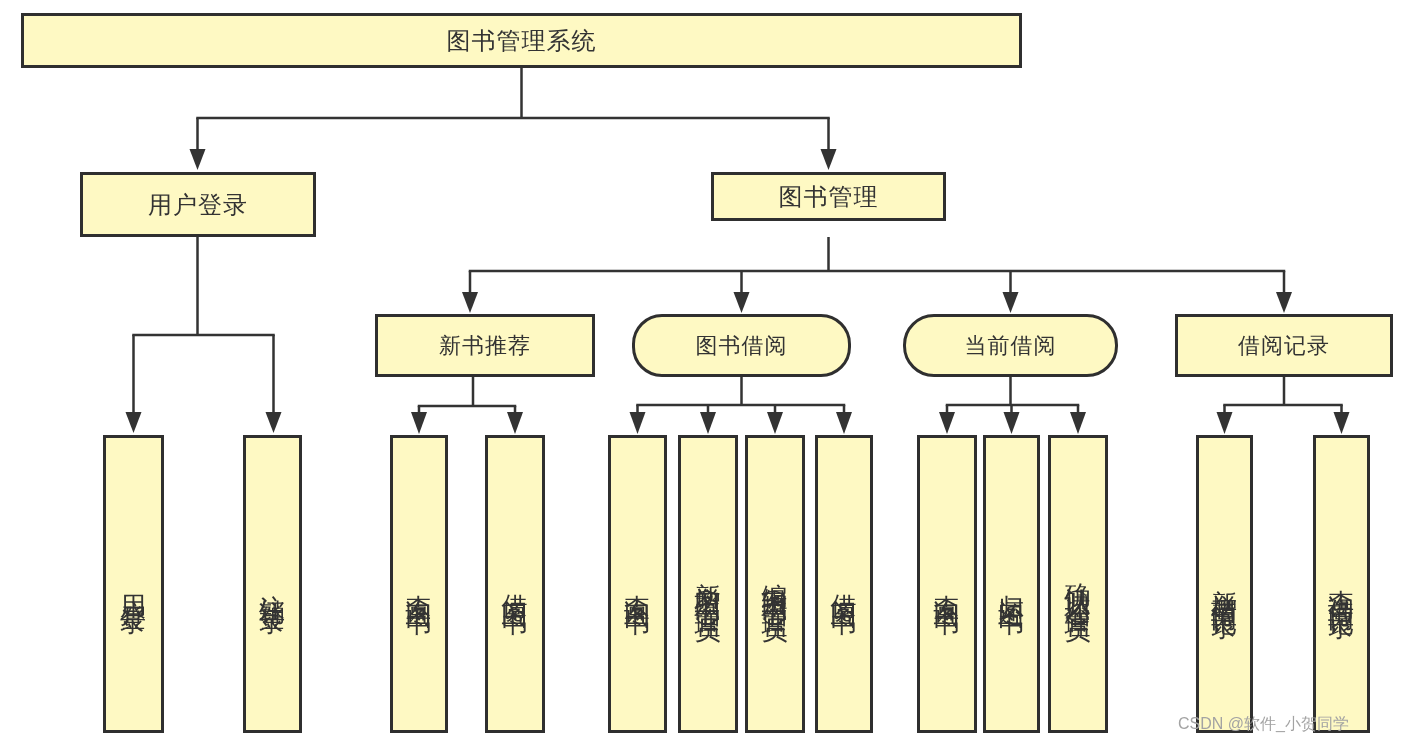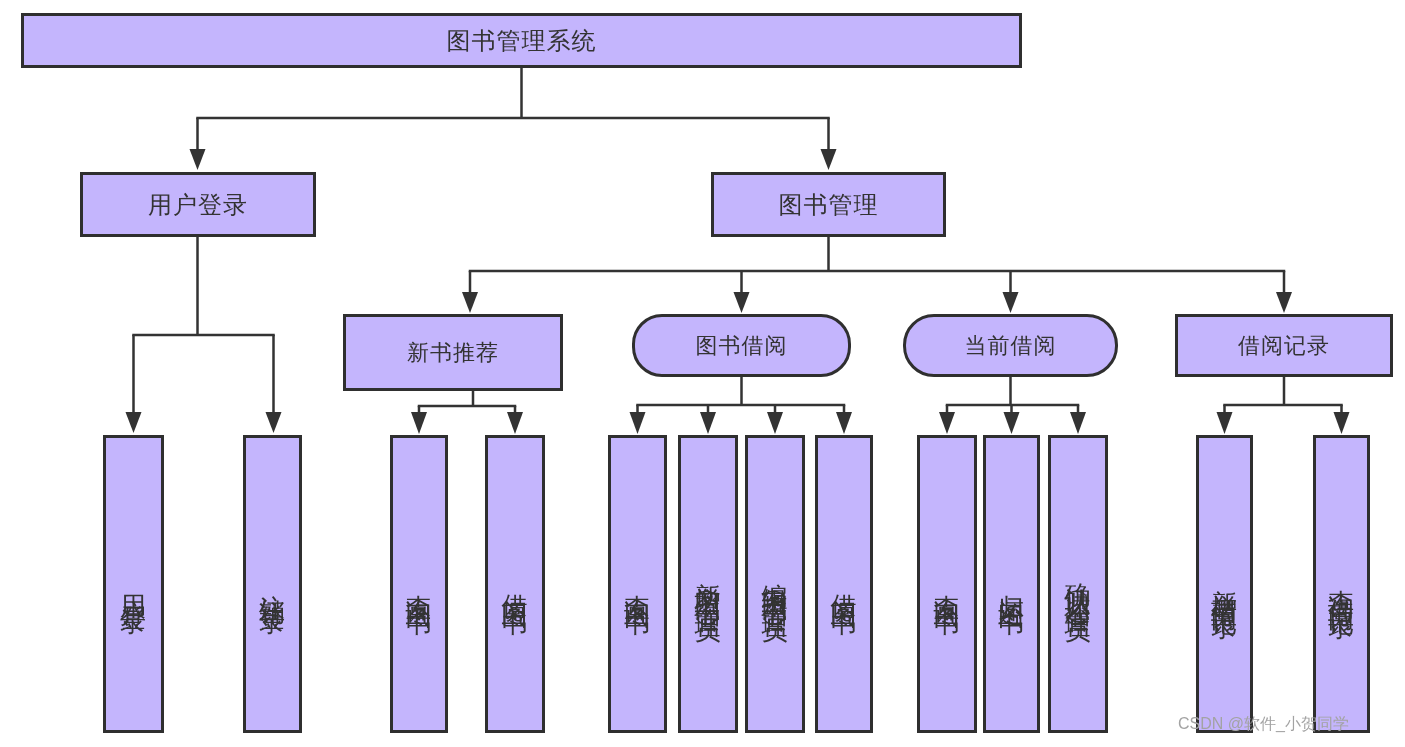--- a/index.html
+++ b/index.html
@@ -20,21 +20,21 @@
     left: 0;
     top: 0;
     width: 1405px;
     height: 747px;
     pointer-events: none;
   }
   .box {
     position: absolute;
     box-sizing: border-box;
     border: 3px solid #2f2f2f;
-    background: #c4b5fd;
+    background: #fef9c3;
     display: flex;
     align-items: center;
     justify-content: center;
     color: #333333;
   }
   .lvl-root { font-size: 24px; letter-spacing: 1px; }
   .lvl-1    { font-size: 24px; letter-spacing: 1px; }
   .lvl-2    { font-size: 22px; letter-spacing: 1px; }
   .leaf {
     writing-mode: vertical-rl;
@@ -114,23 +114,23 @@
       <path d="M1284 377 V405 M1223.25 405 H1342.75"></path>
       <path d="M1224.5 405 V414 M1341.5 405 V414"></path>
       <polygon points="1216.5,412 1232.5,412 1224.5,434"></polygon>
       <polygon points="1333.5,412 1349.5,412 1341.5,434"></polygon>
     </g>
   </svg>
 
   <div class="box lvl-root" style="left:21px; top:13px; width:1001px; height:55px;">图书管理系统</div>
 
   <div class="box lvl-1" style="left:80px; top:172px; width:236px; height:65px;">用户登录</div>
-  <div class="box lvl-1" style="left:711px; top:172px; width:235px; height:65px;">图书管理</div>
+  <div class="box lvl-1" style="left:711px; top:172px; width:235px; height:49px;">图书管理</div>
 
-  <div class="box lvl-2" style="left:343px; top:314px; width:220px; height:77px;">新书推荐</div>
+  <div class="box lvl-2" style="left:375px; top:314px; width:220px; height:63px;">新书推荐</div>
   <div class="box lvl-2" style="left:632px; top:314px; width:219px; height:63px;border-radius:30px;">图书借阅</div>
   <div class="box lvl-2" style="left:903px; top:314px; width:215px; height:63px;border-radius:31px;">当前借阅</div>
   <div class="box lvl-2" style="left:1175px; top:314px; width:218px; height:63px;text-align:center;">借阅记录</div>
 
   <div class="box leaf" style="left:103px; top:435px; width:61px; height:298px;">用户登录</div>
   <div class="box leaf" style="left:243px; top:435px; width:59px; height:298px;">注销登录</div>
 
   <div class="box leaf" style="left:390px; top:435px; width:58px; height:298px;">查询图书</div>
   <div class="box leaf" style="left:485px; top:435px; width:60px; height:298px;">借阅图书</div>
 

